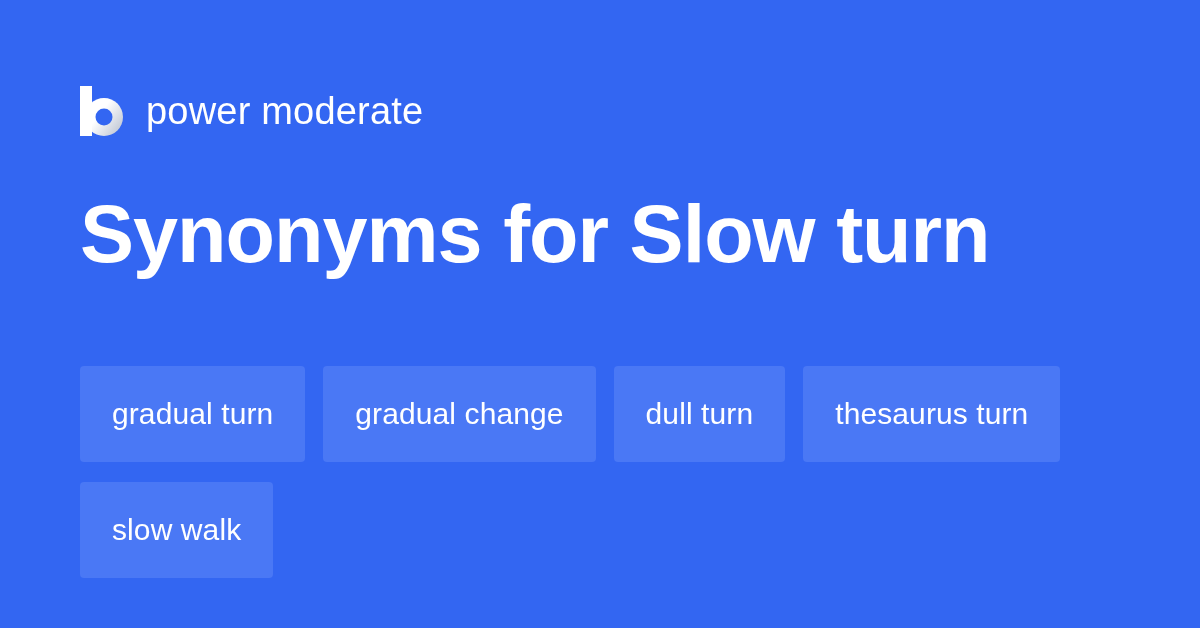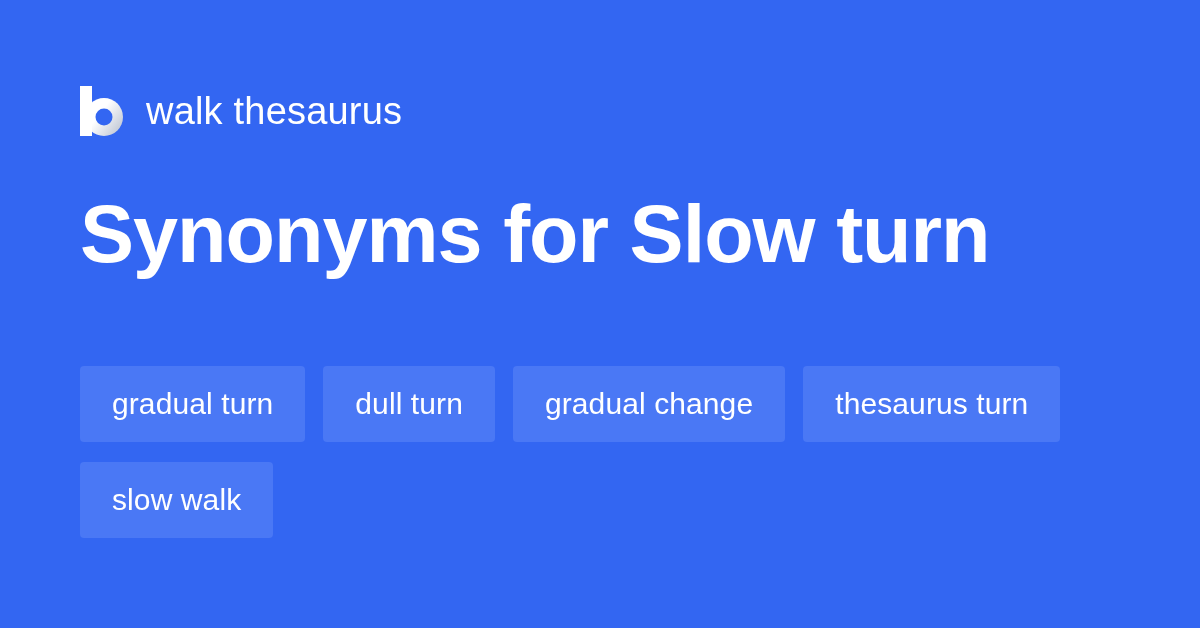--- a/index.html
+++ b/index.html
@@ -68,21 +68,21 @@
     display: flex;
     flex-wrap: wrap;
     gap: 20px 18px;
     align-content: flex-start;
   }
 
   .chip {
     background: #4a78f5;
     color: #ffffff;
     border-radius: 4px;
-    height: 76px;
+    height: 96px;
     padding: 0 32px;
     display: flex;
     align-items: center;
     justify-content: center;
     font-size: 30px;
     line-height: 1;
     font-weight: 400;
     white-space: nowrap;
     letter-spacing: 0.1px;
   }
@@ -103,24 +103,24 @@
 
     <rect x="0" y="0" width="12" height="50" fill="#ffffff"></rect>
 
     <circle cx="24" cy="31" r="19" fill="url(#bowlGrad)"></circle>
 
     <circle cx="24" cy="31" r="8.5" fill="#3366f2"></circle>
 
     <rect x="0" y="12" width="12" height="38" fill="#ffffff"></rect>
   </svg>
 
-  <span class="brand-name">walk thesaurus</span>
+  <span class="brand-name">power moderate</span>
 </div>
 
 <h1 class="headline">Synonyms for Slow turn</h1>
 
 <div class="chips">
   <span class="chip">gradual turn</span>
+  <span class="chip">gradual change</span>
   <span class="chip">dull turn</span>
-  <span class="chip">gradual change</span>
   <span class="chip">thesaurus turn</span>
   <span class="chip">slow walk</span>
 </div>
 
 </body></html>

